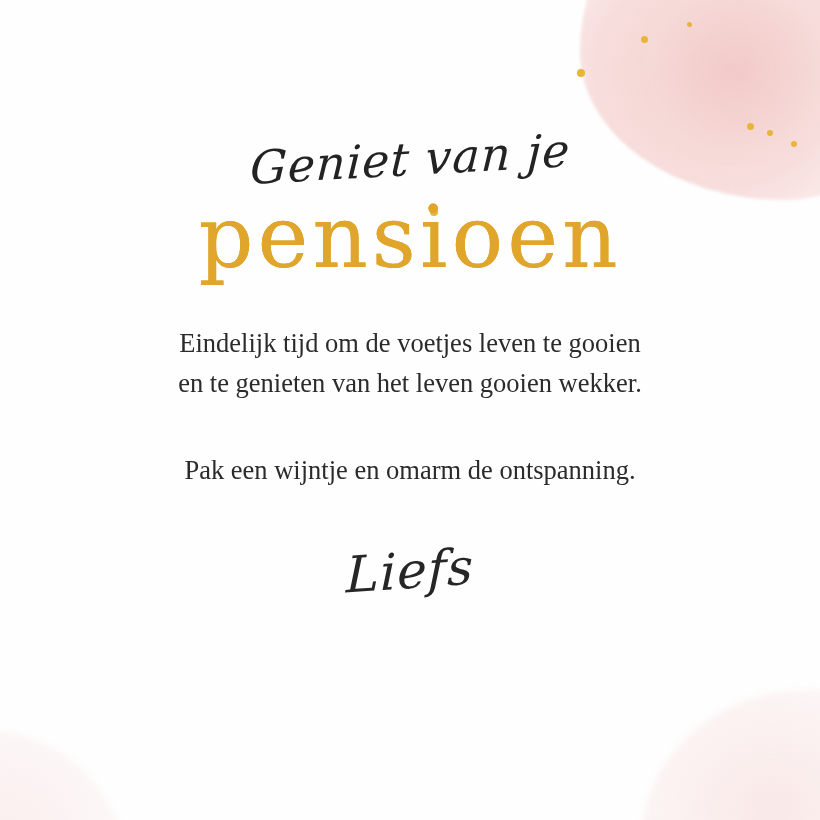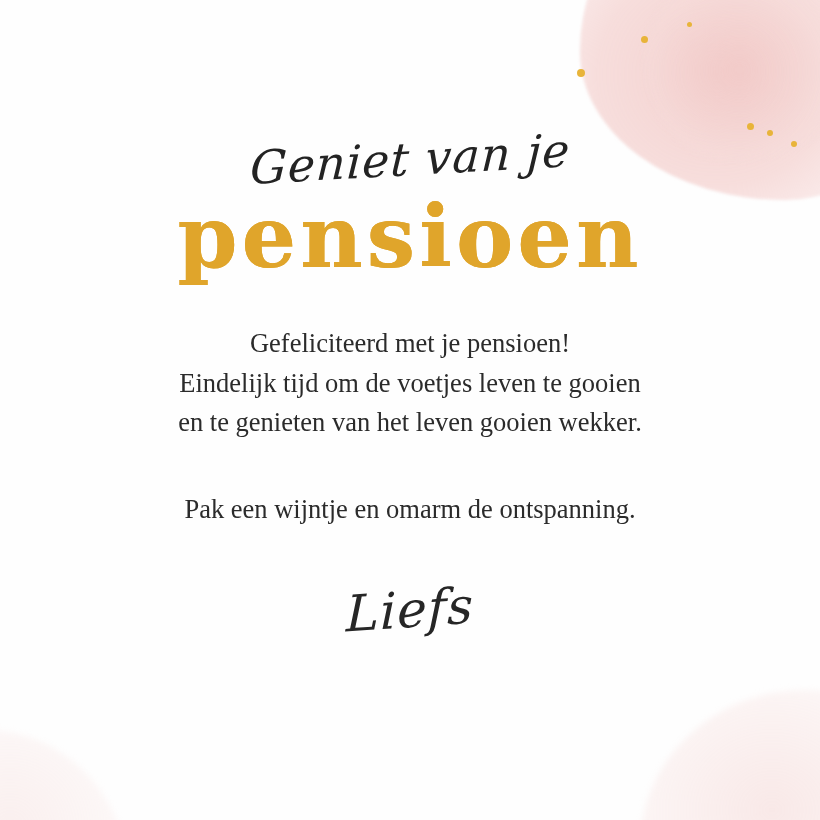--- a/index.html
+++ b/index.html
@@ -86,21 +86,21 @@
     font-weight: 400;
     font-size: 46px;
     letter-spacing: 1px;
     color: #232323;
     transform: rotate(-3.2deg) skewX(-6deg);
     line-height: 1;
   }
   .headline {
     margin-top: 10px;
     font-family: "DejaVu Serif", serif;
-    font-weight: 700;
+    font-weight: 400;
     font-size: 86px;
     letter-spacing: 4px;
     color: #e0a52b;
     line-height: 1.05;
     text-shadow: 0 0 0.4px #e0a52b;
   }
   .paragraphs {
     margin-top: 42px;
     text-align: center;
     color: #2b2b2b;
@@ -140,21 +140,20 @@
   <div class="dot" style="left:430px;top:208px;width:8px;height:8px;"></div>
 
   <div class="content">
 
     <div class="script-top">Geniet van je</div>
 
     <div class="headline">pensioen</div>
 
     <div class="paragraphs">
       <div class="para">
-        <div>Gefeliciteerd met je pensioen!</div>
         <div>Eindelijk tijd om de voetjes leven te gooien</div>
         <div>en te genieten van het leven gooien wekker.</div>
       </div>
       <div class="para">
         <div>Pak een wijntje en omarm de ontspanning.</div>
       </div>
     </div>
 
     <div class="signature">Liefs</div>
 

